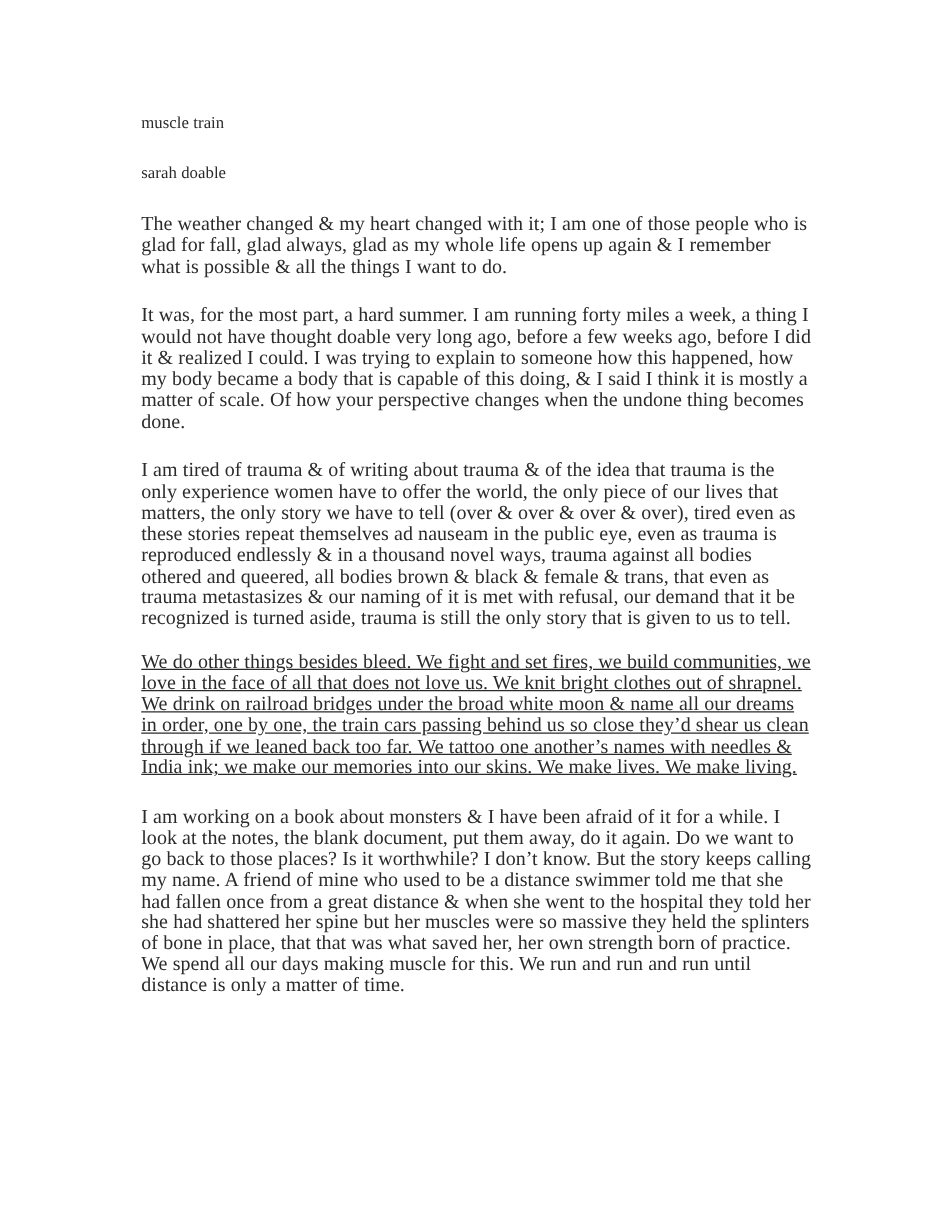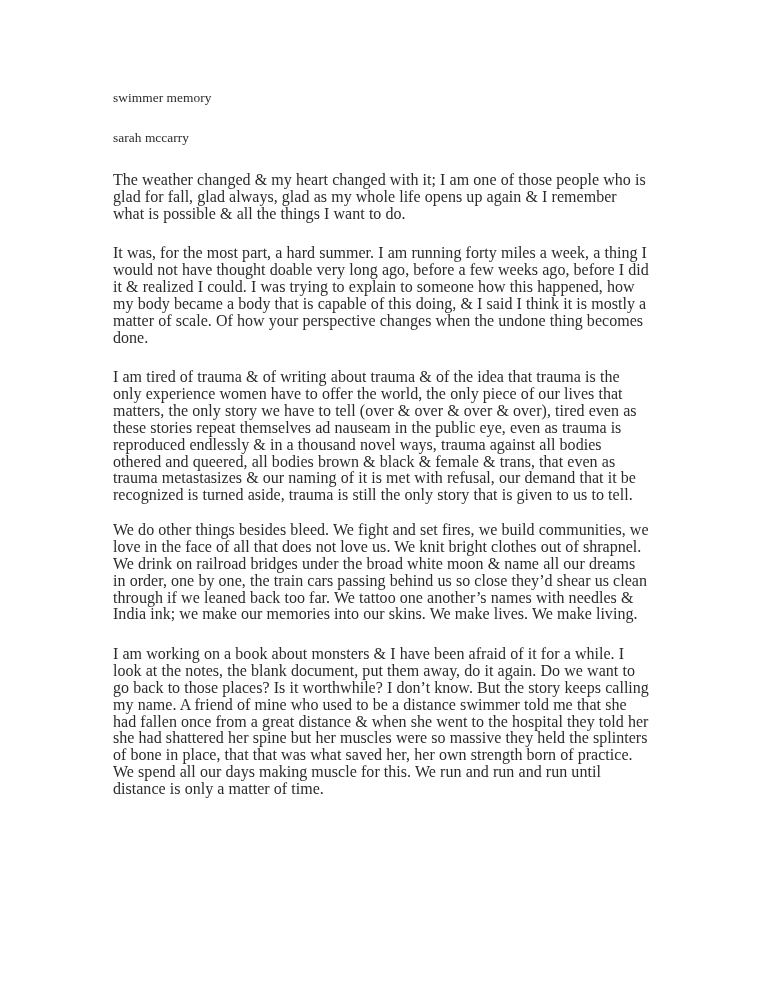--- a/index.html
+++ b/index.html
@@ -48,34 +48,35 @@
     font-size: 16px;
     line-height: 16.85px;
     margin: 0;
     padding-top: 23px;
     text-align: left;
     letter-spacing: 0.03px;
     word-spacing: 0.1px;
   }
   .body-para.tight {
     padding-top: 18px;
+    text-decoration: underline;
   }
   .body-para.first-body {
     padding-top: 25px;
   }
 </style>
 </head>
 <body style="color: rgb(43, 43, 43);">
 
 <div class="page" style="background: rgb(255, 255, 255);">
   <div class="text-column">
 
-    <p class="doc-title">swimmer memory</p>
+    <p class="doc-title">muscle train</p>
 
-    <p class="doc-byline">sarah mccarry</p>
+    <p class="doc-byline">sarah doable</p>
 
     <p class="body-para first-body">The weather changed &amp; my heart changed with it; I am one of those people who is glad for fall, glad always, glad as my whole life opens up again &amp; I remember what is possible &amp; all the things I want to do.</p>
 
     <p class="body-para">It was, for the most part, a hard summer. I am running forty miles a week, a thing I would not have thought doable very long ago, before a few weeks ago, before I did it &amp; realized I could. I was trying to explain to someone how this happened, how my body became a body that is capable of this doing, &amp; I said I think it is mostly a matter of scale. Of how your perspective changes when the undone thing becomes done.</p>
 
     <p class="body-para">I am tired of trauma &amp; of writing about trauma &amp; of the idea that trauma is the only experience women have to offer the world, the only piece of our lives that matters, the only story we have to tell (over &amp; over &amp; over &amp; over), tired even as these stories repeat themselves ad nauseam in the public eye, even as trauma is reproduced endlessly &amp; in a thousand novel ways, trauma against all bodies othered and queered, all bodies brown &amp; black &amp; female &amp; trans, that even as trauma metastasizes &amp; our naming of it is met with refusal, our demand that it be recognized is turned aside, trauma is still the only story that is given to us to tell.</p>
 
     <p class="body-para tight">We do other things besides bleed. We fight and set fires, we build communities, we love in the face of all that does not love us. We knit bright clothes out of shrapnel. We drink on railroad bridges under the broad white moon &amp; name all our dreams in order, one by one, the train cars passing behind us so close they’d shear us clean through if we leaned back too far. We tattoo one another’s names with needles &amp; India ink; we make our memories into our skins. We make lives. We make living.</p>
 
     <p class="body-para">I am working on a book about monsters &amp; I have been afraid of it for a while. I look at the notes, the blank document, put them away, do it again. Do we want to go back to those places? Is it worthwhile? I don’t know. But the story keeps calling my name. A friend of mine who used to be a distance swimmer told me that she had fallen once from a great distance &amp; when she went to the hospital they told her she had shattered her spine but her muscles were so massive they held the splinters of bone in place, that that was what saved her, her own strength born of practice. We spend all our days making muscle for this. We run and run and run until distance is only a matter of time.</p>

